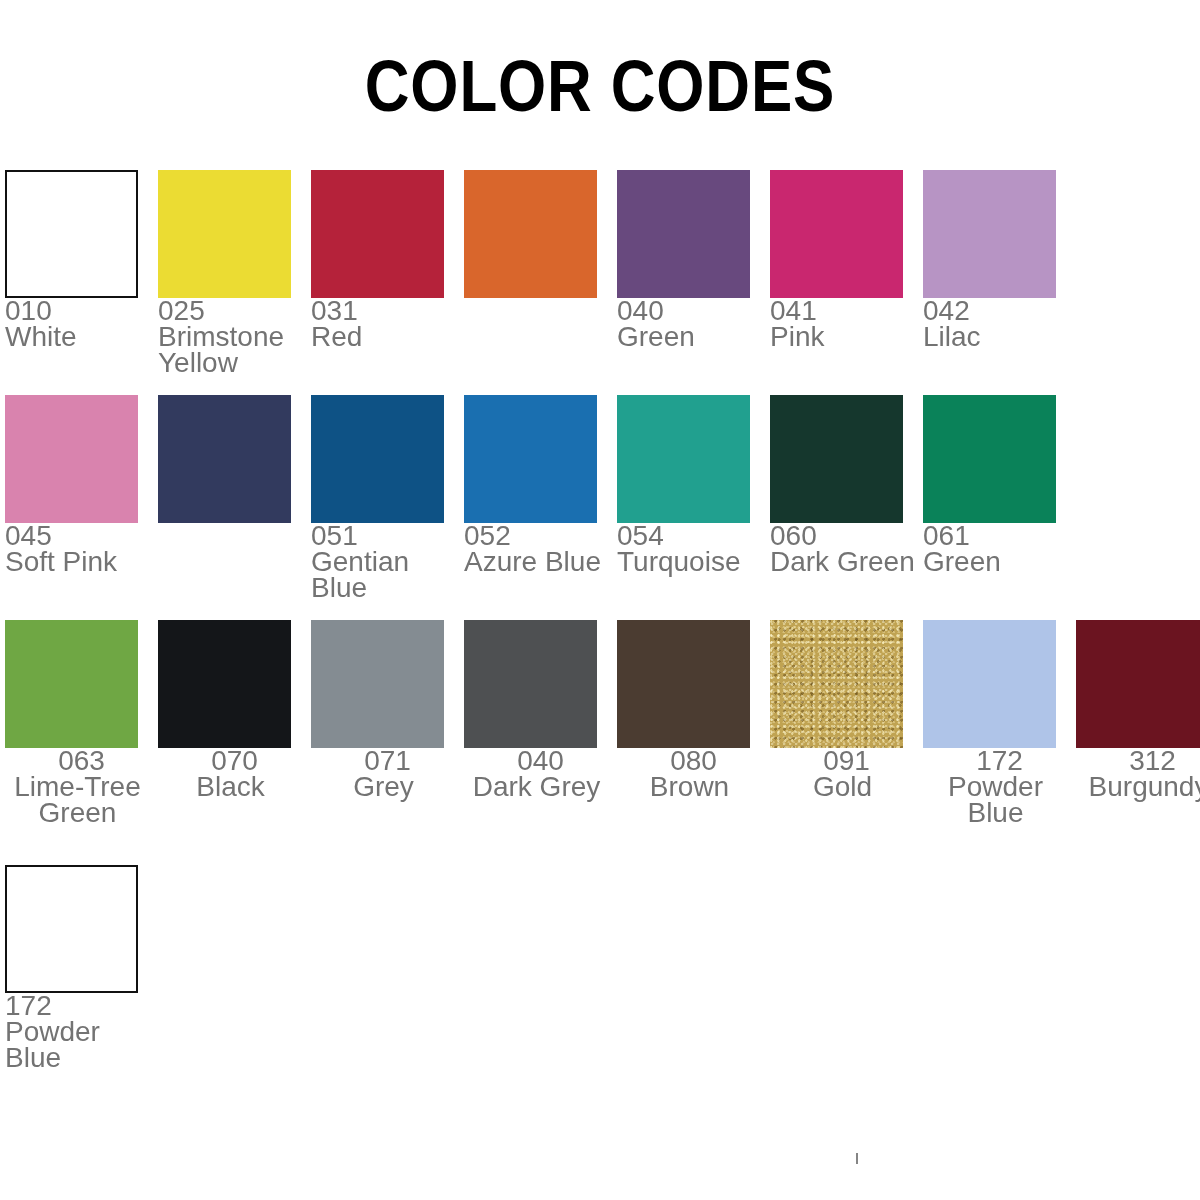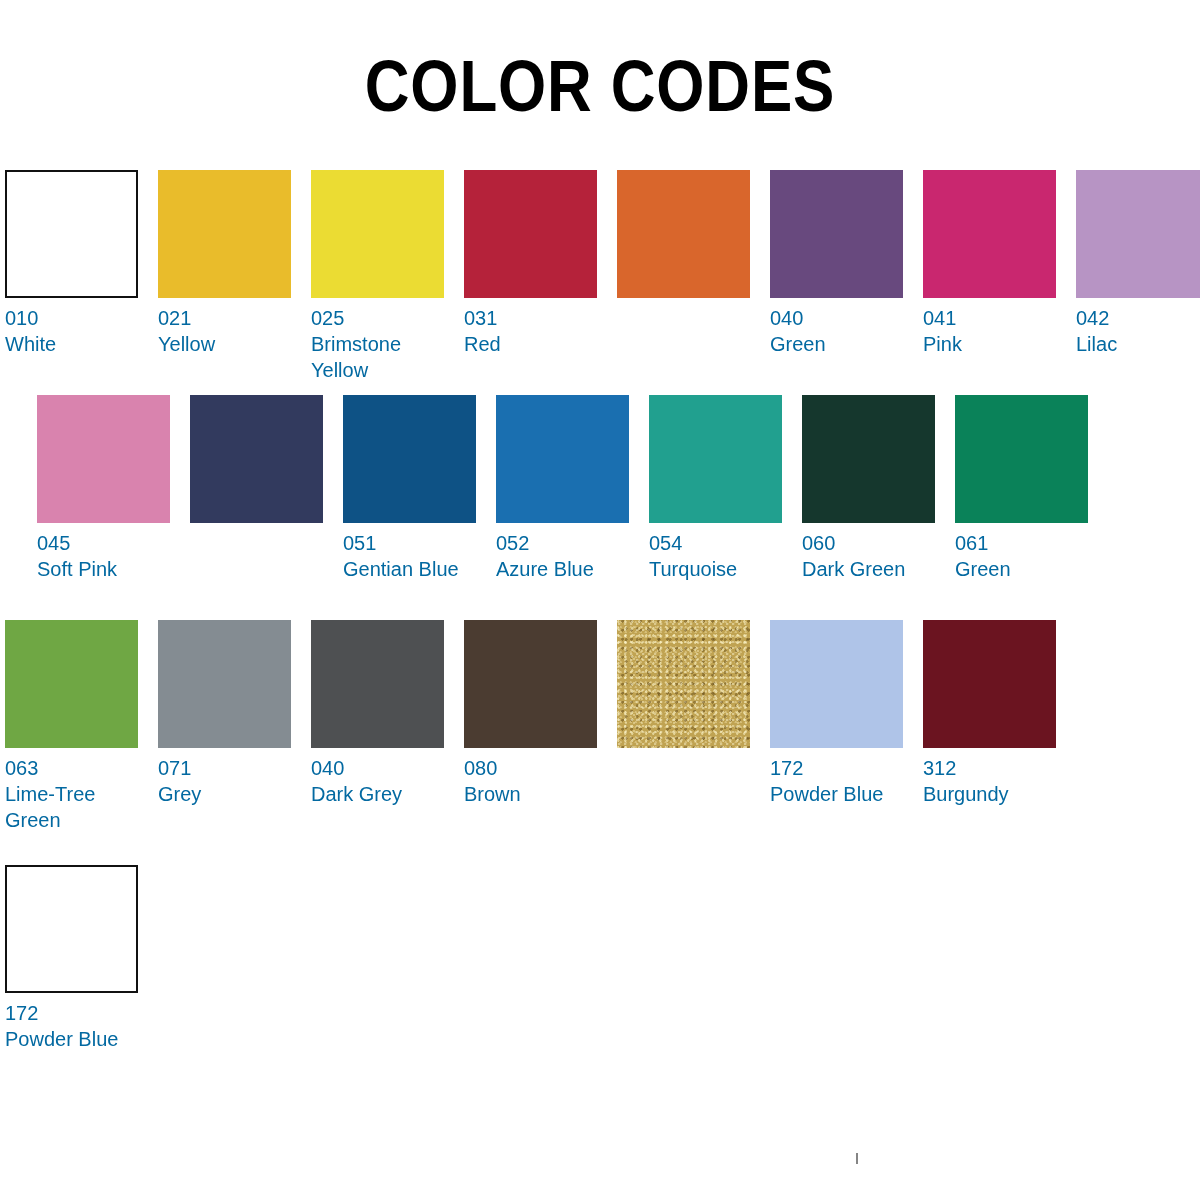--- a/index.html
+++ b/index.html
@@ -48,22 +48,22 @@
   }
 
   .row {
     display: flex;
     flex-direction: row;
     align-items: flex-start;
     margin-bottom: 0;
   }
 
   .row-1 { height: 225px; }
-  .row-2 { height: 225px; margin-left: 32px; }
-  .row-3 { height: 245px; }
+  .row-2 { height: 225px; }
+  .row-3 { height: 245px; text-align: center; }
   .row-4 { height: 225px; }
 
   .cell {
     width: 153px;
     box-sizing: border-box;
     flex: 0 0 153px;
   }
 
   .swatch {
     width: 133px;
@@ -81,24 +81,23 @@
       radial-gradient(circle at 18% 22%, rgba(255,248,205,0.55) 0 1.1px, rgba(0,0,0,0) 1.4px),
       radial-gradient(circle at 62% 14%, rgba(90,64,16,0.45) 0 1.2px, rgba(0,0,0,0) 1.5px),
       radial-gradient(circle at 38% 66%, rgba(255,250,215,0.45) 0 1.1px, rgba(0,0,0,0) 1.4px),
       radial-gradient(circle at 84% 78%, rgba(86,62,14,0.4) 0 1.2px, rgba(0,0,0,0) 1.5px),
       radial-gradient(circle at 8% 88%, rgba(255,245,200,0.4) 0 1px, rgba(0,0,0,0) 1.3px),
       radial-gradient(circle at 72% 44%, rgba(255,244,198,0.35) 0 1px, rgba(0,0,0,0) 1.3px);
     background-size: 7px 7px, 9px 9px, 6px 6px, 11px 11px, 8px 8px, 5px 5px;
   }
 
   .labels {
-    padding-top: 7px;
-    font-size: 20px;
+    font-size: 28px;
     line-height: 26px;
-    color: #0369a1;
+    color: #737373;
   }
 
   .code {
     display: block;
     white-space: nowrap;
   }
 
   .name {
     display: block;
     max-width: 145px;
@@ -125,27 +124,20 @@
 
     <div class="row row-1">
       <div class="cell">
         <div class="swatch outlined" style="background-color: rgb(255, 255, 255);"></div>
         <div class="labels">
           <span class="code">010</span>
           <span class="name">White</span>
         </div>
       </div>
       <div class="cell">
-        <div class="swatch" style="background-color: rgb(233, 188, 43);"></div>
-        <div class="labels">
-          <span class="code">021</span>
-          <span class="name">Yellow</span>
-        </div>
-      </div>
-      <div class="cell">
         <div class="swatch" style="background-color: rgb(235, 220, 51);"></div>
         <div class="labels">
           <span class="code">025</span>
           <span class="name">Brimstone Yellow</span>
         </div>
       </div>
       <div class="cell">
         <div class="swatch" style="background-color: rgb(181, 34, 58);"></div>
         <div class="labels">
           <span class="code">031</span>
@@ -228,20 +220,27 @@
 
     <div class="row row-3">
       <div class="cell">
         <div class="swatch" style="background-color: rgb(111, 167, 68);"></div>
         <div class="labels">
           <span class="code">063</span>
           <span class="name">Lime-Tree Green</span>
         </div>
       </div>
       <div class="cell">
+        <div class="swatch" style="background-color: rgb(20, 22, 25);"></div>
+        <div class="labels">
+          <span class="code">070</span>
+          <span class="name">Black</span>
+        </div>
+      </div>
+      <div class="cell">
         <div class="swatch" style="background-color: rgb(132, 140, 146);"></div>
         <div class="labels">
           <span class="code">071</span>
           <span class="name">Grey</span>
         </div>
       </div>
       <div class="cell">
         <div class="swatch" style="background-color: rgb(78, 80, 82);"></div>
         <div class="labels">
           <span class="code">040</span>
@@ -250,20 +249,24 @@
       </div>
       <div class="cell">
         <div class="swatch" style="background-color: rgb(75, 60, 49);"></div>
         <div class="labels">
           <span class="code">080</span>
           <span class="name">Brown</span>
         </div>
       </div>
       <div class="cell">
         <div class="swatch metallic" style="background-color: rgb(192, 163, 82);"></div>
+        <div class="labels">
+          <span class="code">091</span>
+          <span class="name">Gold</span>
+        </div>
       </div>
       <div class="cell">
         <div class="swatch" style="background-color: rgb(175, 196, 232);"></div>
         <div class="labels">
           <span class="code">172</span>
           <span class="name">Powder Blue</span>
         </div>
       </div>
       <div class="cell">
         <div class="swatch" style="background-color: rgb(107, 20, 32);"></div>

